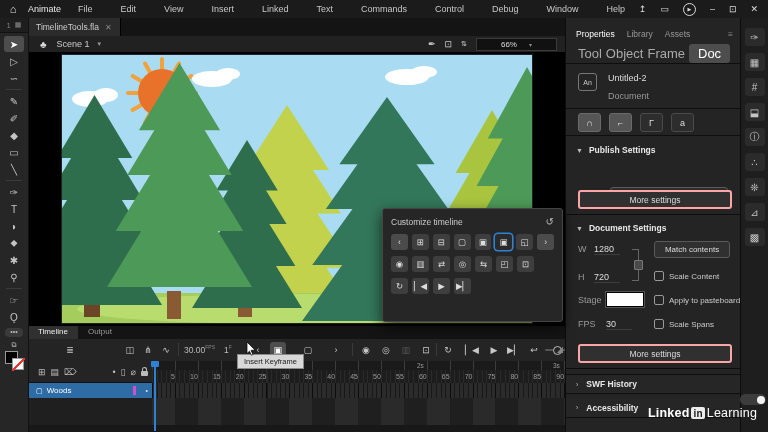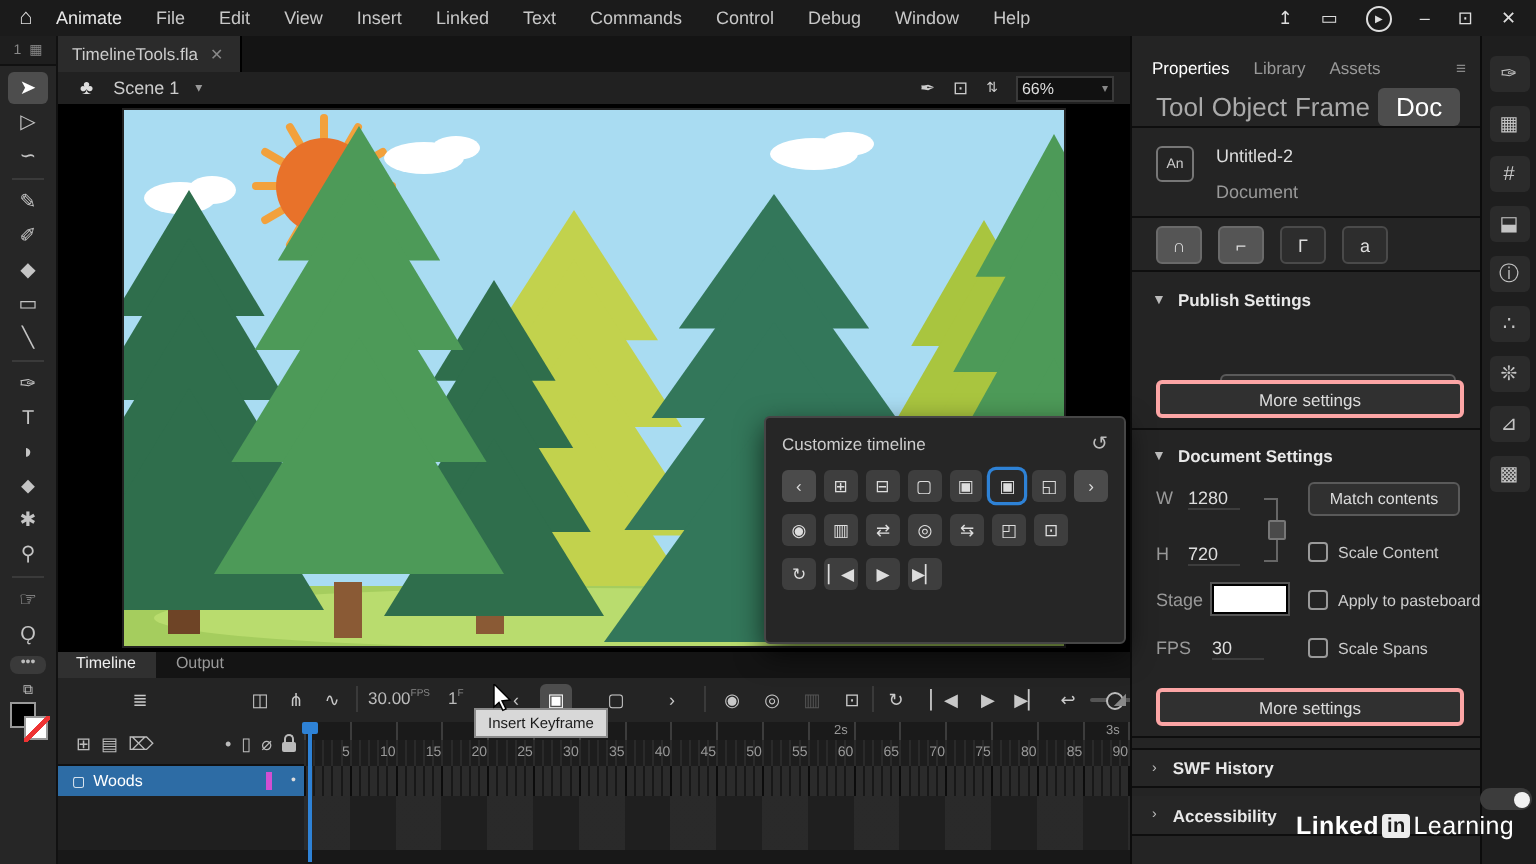--- a/index.html
+++ b/index.html
@@ -5,21 +5,21 @@
   html,body{margin:0;padding:0;background:#101010;}
   body{width:768px;height:432px;position:relative;overflow:hidden;
        font-family:"Liberation Sans",sans-serif;color:#ccc;
        -webkit-font-smoothing:antialiased;}
   .abs{position:absolute;}
   
   #menubar{left:0;top:0;width:768px;height:18px;background:#1b1b1b;
            display:flex;align-items:center;font-size:9px;color:#c8c8c8;z-index:30;}
   #home{width:26px;text-align:center;font-size:11px;color:#ddd;}
   #appname{margin:0 10px 0 2px;color:#e8e8e8;}
-  #menus{display:flex;gap:3px;}
+  #menus{display:flex;gap:14px;}
   #menus span{padding:0 7px;cursor:default;}
   #winbtns{margin-left:auto;display:flex;align-items:center;gap:14px;padding-right:10px;color:#ddd;}
   #winbtns .circ{width:11px;height:11px;border:1.3px solid #ddd;border-radius:50%;
       display:flex;align-items:center;justify-content:center;font-size:5px;color:#ddd;}
   #winbtns .wb{font-size:9px;}
   
   #tabrow{left:28px;top:18px;width:537px;height:18px;background:#141414;display:flex;z-index:20;}
   #doctab{background:#2b2b2b;color:#ccc;font-size:8.5px;display:flex;align-items:center;
           gap:6px;padding:0 8px;border-right:1px solid #000;}
   #doctab .x{color:#888;font-size:8px;}
@@ -41,21 +41,21 @@
   #swatches .strokesw{position:absolute;left:8px;top:7px;width:10px;height:10px;background:#fff;border:1px solid #999;}
   #swatches .strokesw::after{content:"";position:absolute;left:-1px;top:-1px;width:13px;height:13px;
       background:linear-gradient(135deg,transparent 44%,#e33 44%,#e33 56%,transparent 56%);}
   
   #scenebar{left:28px;top:36px;width:537px;height:16px;background:#212121;display:flex;
             align-items:center;font-size:9px;color:#ccc;z-index:20;}
   #scenebar .clap{margin:0 10px 0 12px;font-size:10px;color:#ddd;}
   #scenebar .chev{font-size:7px;color:#999;margin-left:8px;}
   #scenebar .right{margin-left:auto;display:flex;align-items:center;gap:9px;padding-right:8px;}
   #zoombox{background:#111;border:1px solid #3a3a3a;color:#ddd;font-size:8px;
-           padding:1px 2px;display:flex;gap:16px;align-items:center;}
+           padding:1px 24px;display:flex;gap:4px;align-items:center;}
   #stage{left:28px;top:52px;width:537px;height:274px;background:#000;z-index:1;}
   #scene{position:absolute;left:34px;top:3px;width:470px;height:268px;outline:1px solid #222;}
   
   #popup{left:382px;top:208px;width:181px;height:114px;background:#262626;border:1px solid #464646;
          border-radius:3px;box-shadow:0 5px 14px rgba(0,0,0,.65);z-index:40;padding:7px 8px;box-sizing:border-box;}
   #popup .ttl{display:flex;justify-content:space-between;align-items:center;
               font-size:8.5px;color:#ccc;margin-bottom:7px;}
   #popup .reset{font-size:10px;color:#bbb;}
   .btnrow{display:flex;gap:4px;margin-bottom:6px;}
   .pbtn{width:17px;height:16px;background:#3e3e3e;border-radius:3px;color:#ddd;font-size:8.5px;

